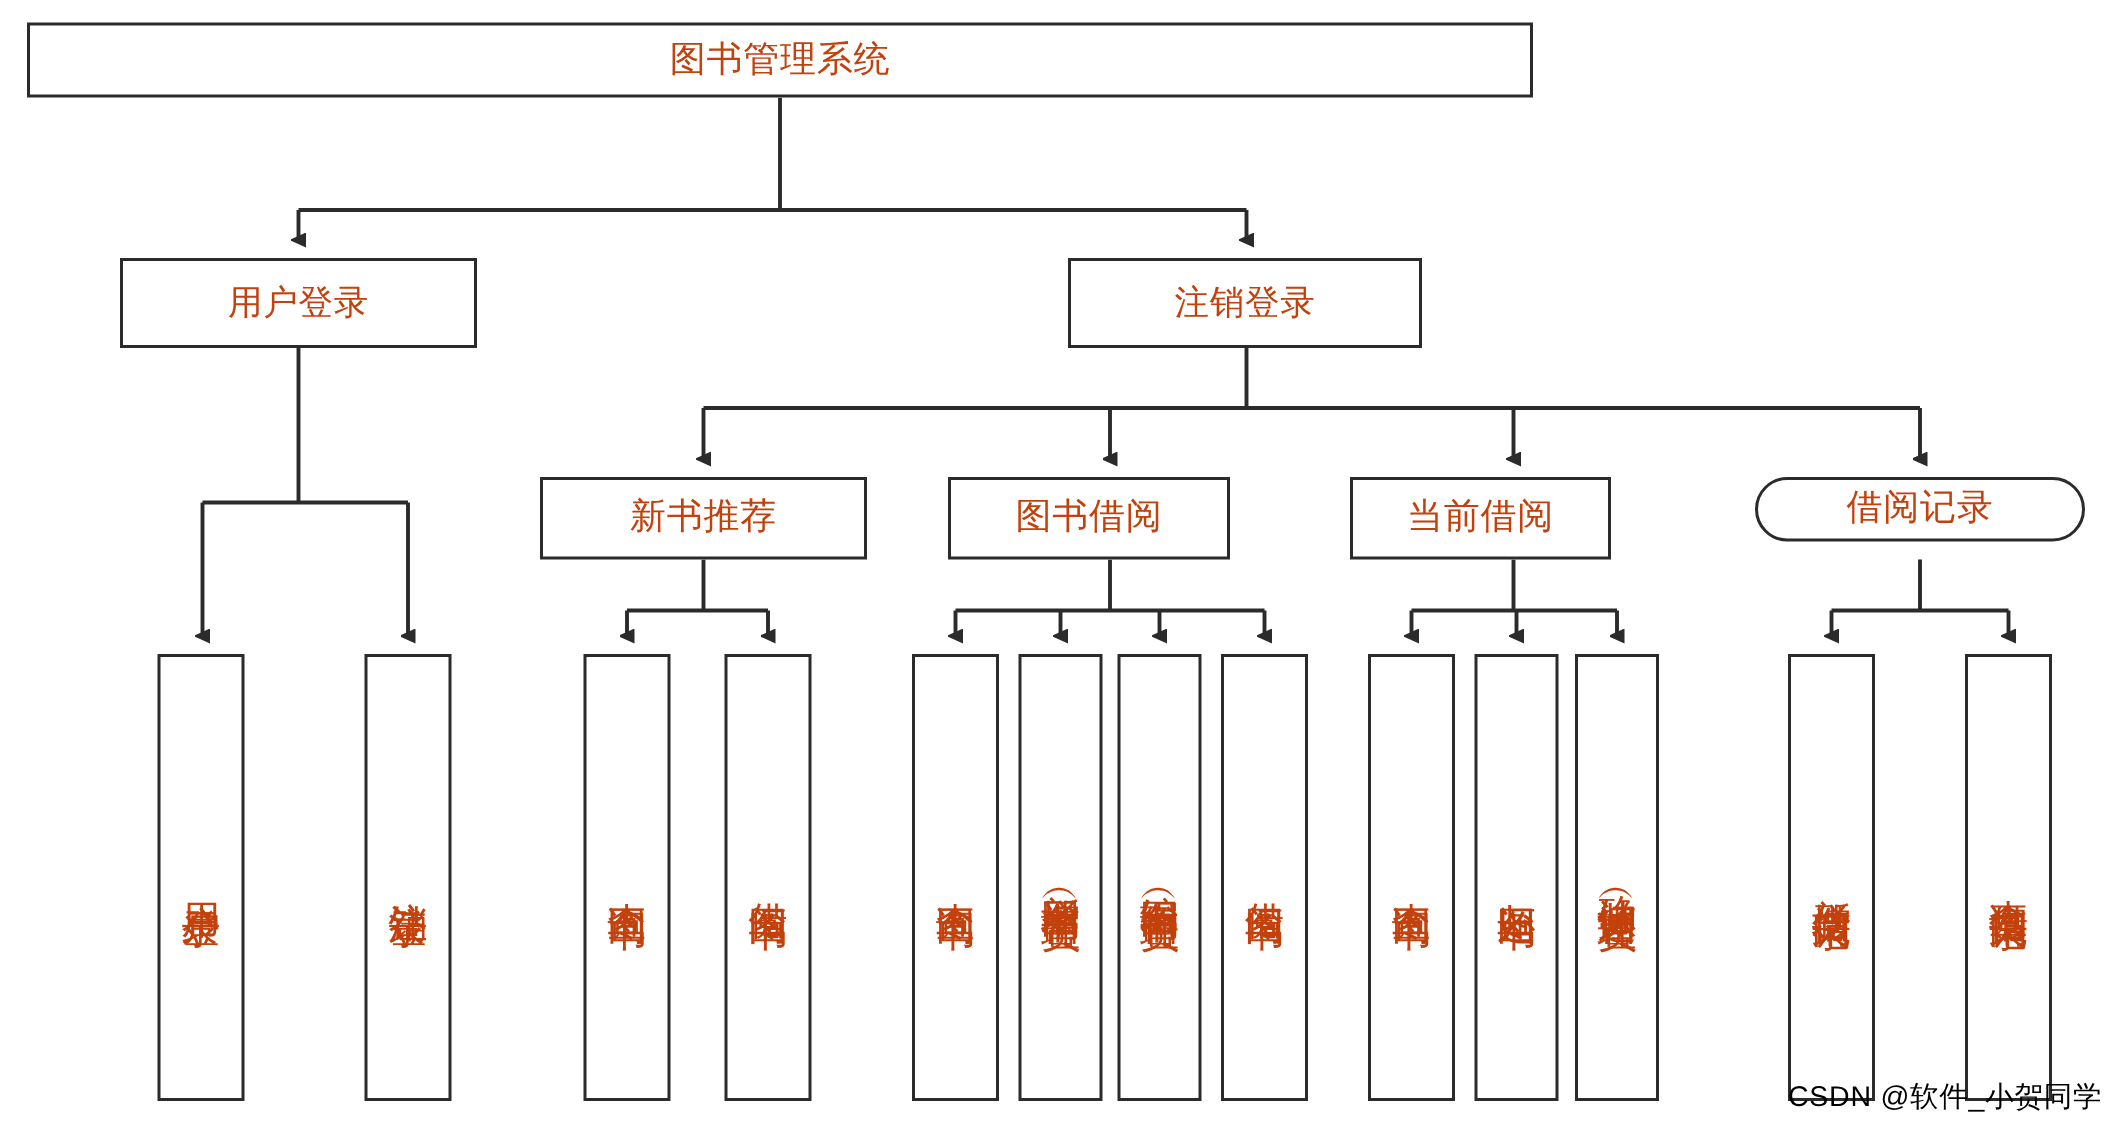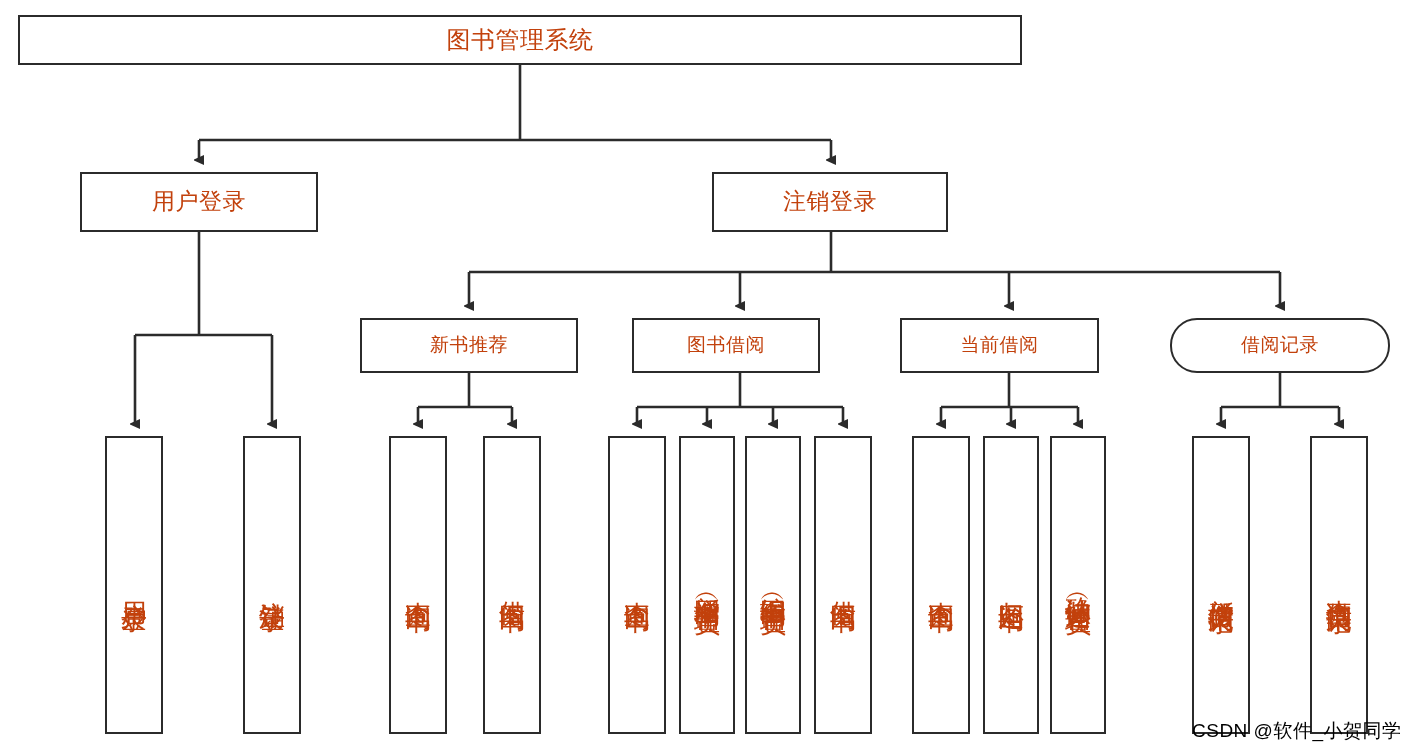--- a/index.html
+++ b/index.html
@@ -36,21 +36,21 @@
     color: #c2410c;
   }
   .node .label {
     display: block;
     text-align: center;
     line-height: 1.18;
     letter-spacing: 0.5px;
   }
   .node-root .label { font-size: 24px; }
   .node-l1 .label   { font-size: 23px; }
-  .node-l2 .label   { font-size: 19px; }
+  .node-l2 .label   { font-size: 24px; }
   .node-leaf {
     align-items: center;
     justify-content: center;
     padding: 8px 0;
   }
   .node-leaf .label {
     writing-mode: vertical-rl;
     text-orientation: upright;
     font-size: 26px;
     line-height: 1.12;
@@ -134,24 +134,24 @@
   <div class="node node-l1" style="left: 712px; top: 172px; width: 236px; height: 60px;">
     <span class="label">注销登录</span>
   </div>
 
   <div class="node node-l2" style="left: 360px; top: 318px; width: 218px; height: 55px;">
     <span class="label">新书推荐</span>
   </div>
   <div class="node node-l2" style="left: 632px; top: 318px; width: 188px; height: 55px;">
     <span class="label">图书借阅</span>
   </div>
-  <div class="node node-l2" style="left: 900px; top: 318px; width: 199px; height: 55px;">
+  <div class="node node-l2" style="left: 900px; top: 318px; width: 174px; height: 55px;">
     <span class="label">当前借阅</span>
   </div>
-  <div class="node node-l2" style="left: 1170px; top: 318px; width: 220px; height: 55px; border-radius: 27px;">
+  <div class="node node-l2" style="left: 1170px; top: 318px; width: 220px; height: 43px; border-radius: 27px;">
     <span class="label">借阅记录</span>
   </div>
 
   <div class="node node-leaf" style="left: 105px; top: 436px; width: 58px; height: 298px;">
     <span class="label">用户登录</span>
   </div>
   <div class="node node-leaf" style="left: 243px; top: 436px; width: 58px; height: 298px;">
     <span class="label">注销登录</span>
   </div>
   <div class="node node-leaf" style="left: 389px; top: 436px; width: 58px; height: 298px;">

